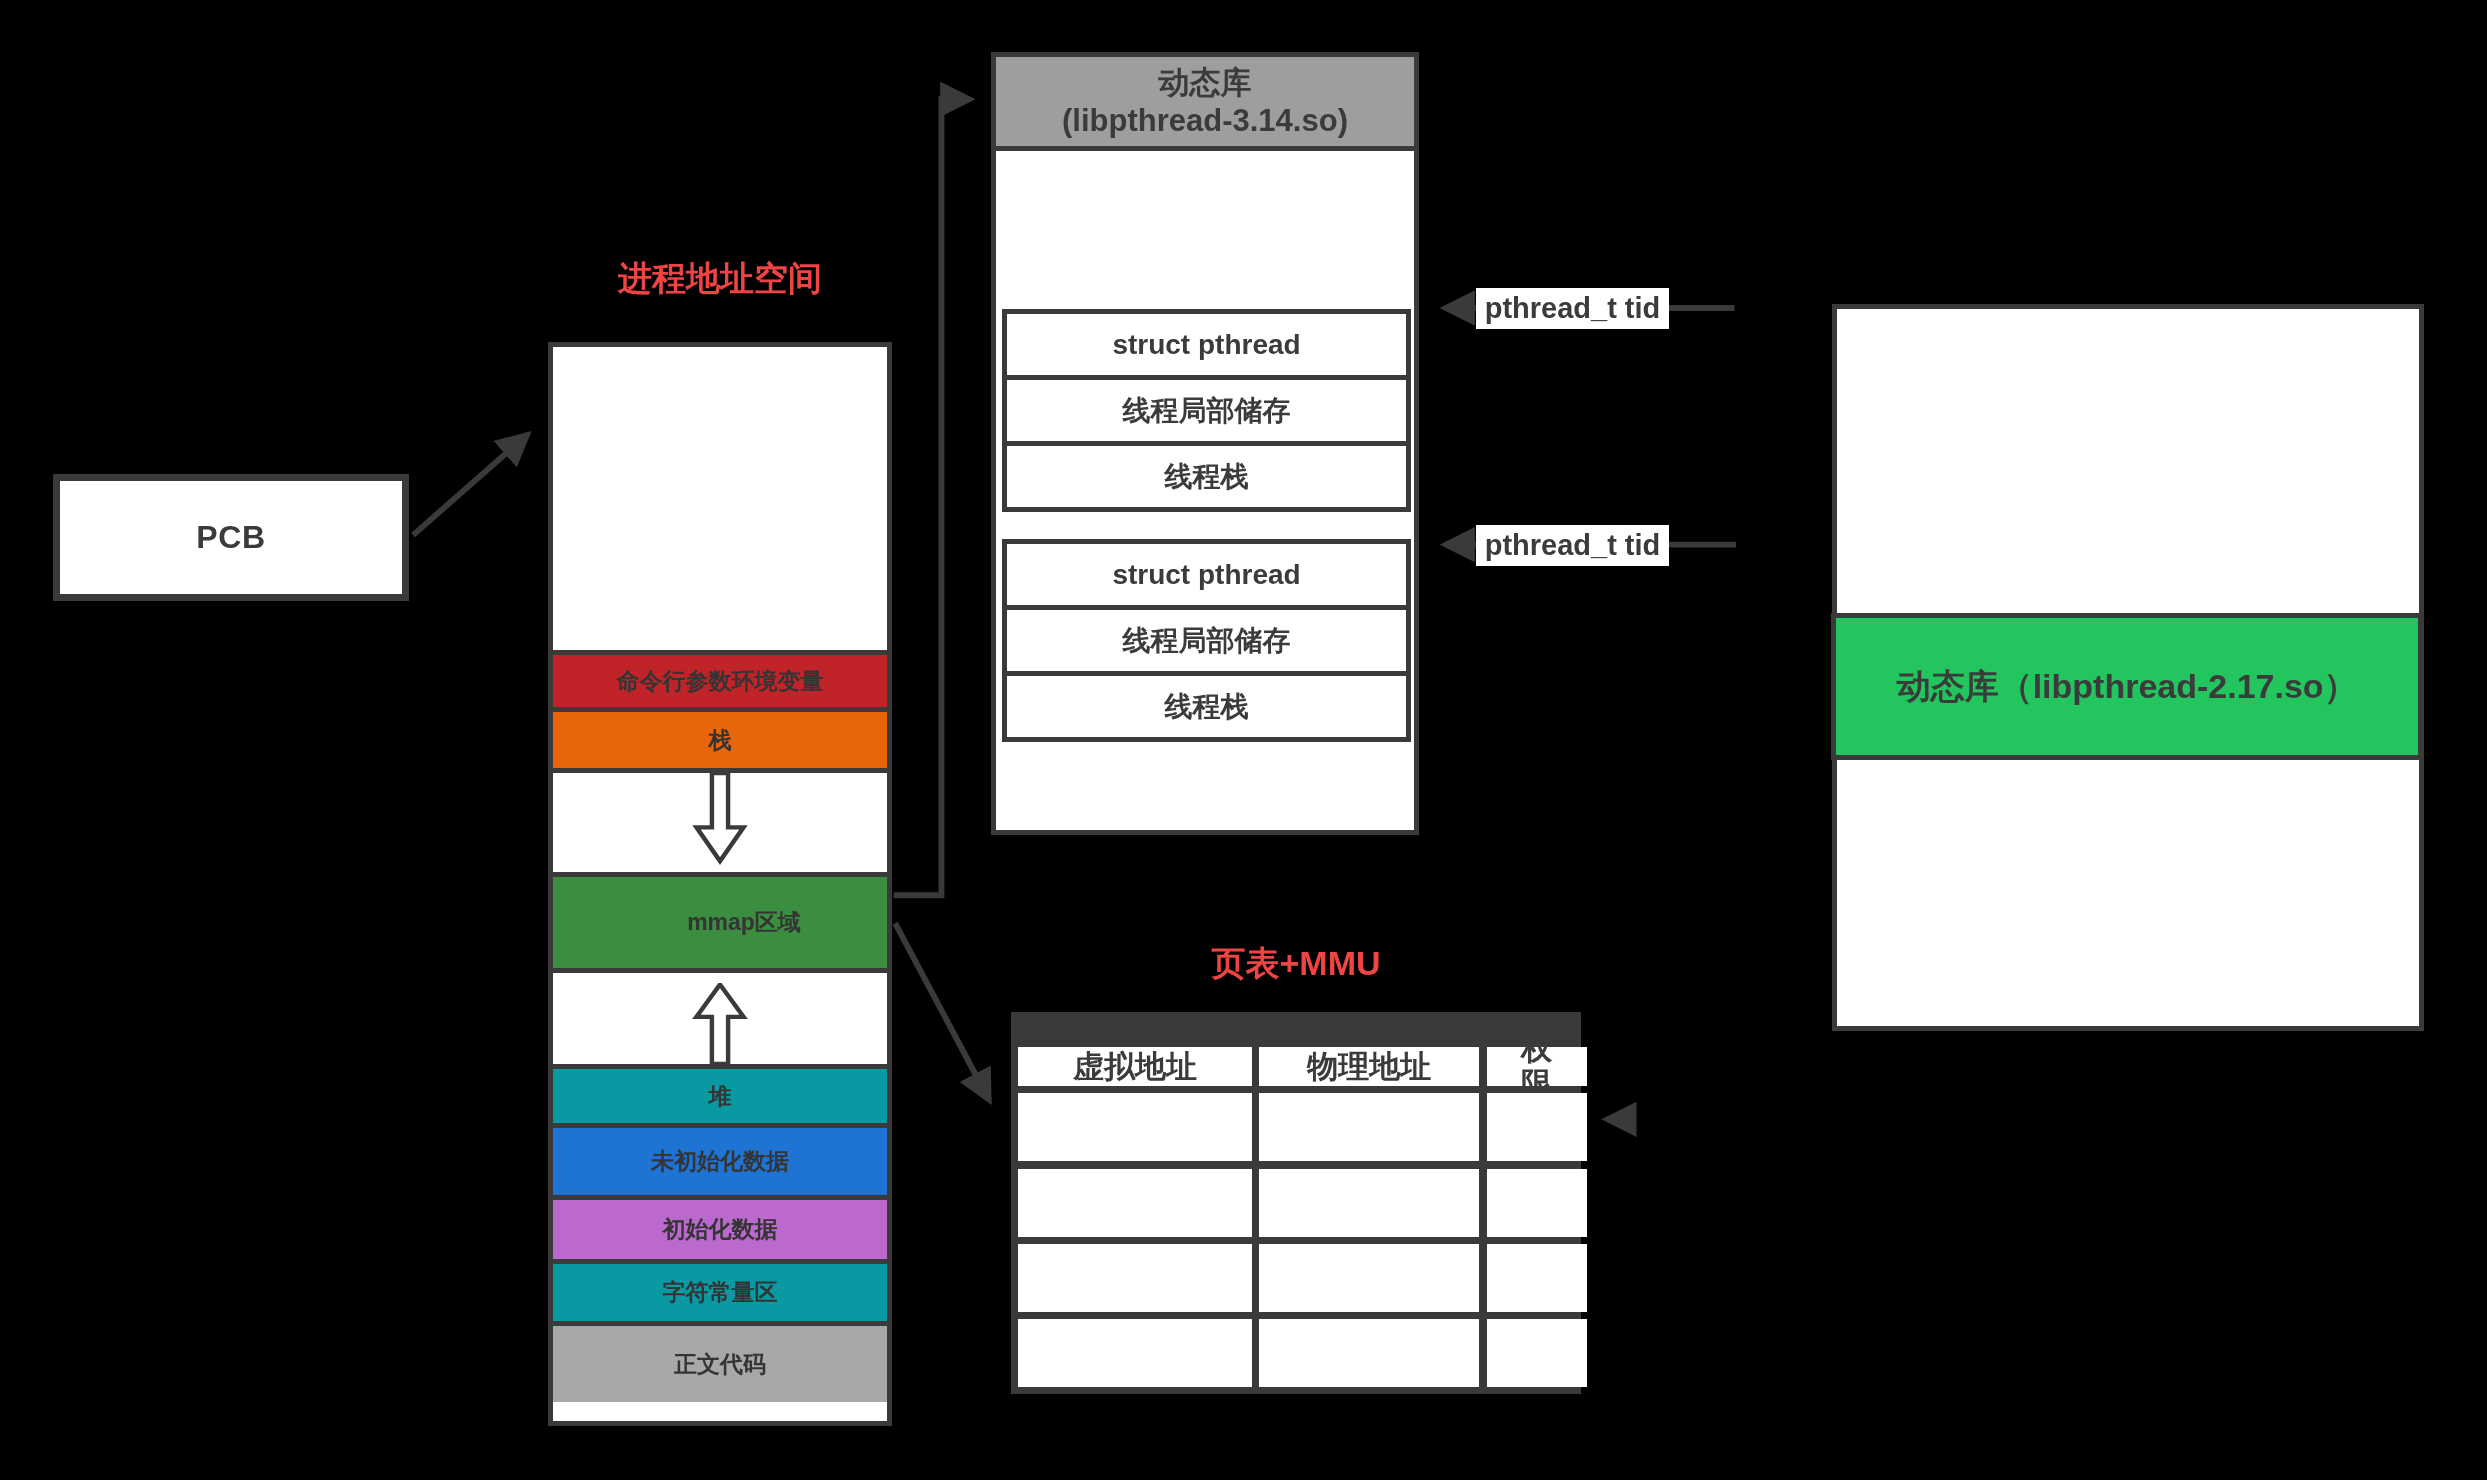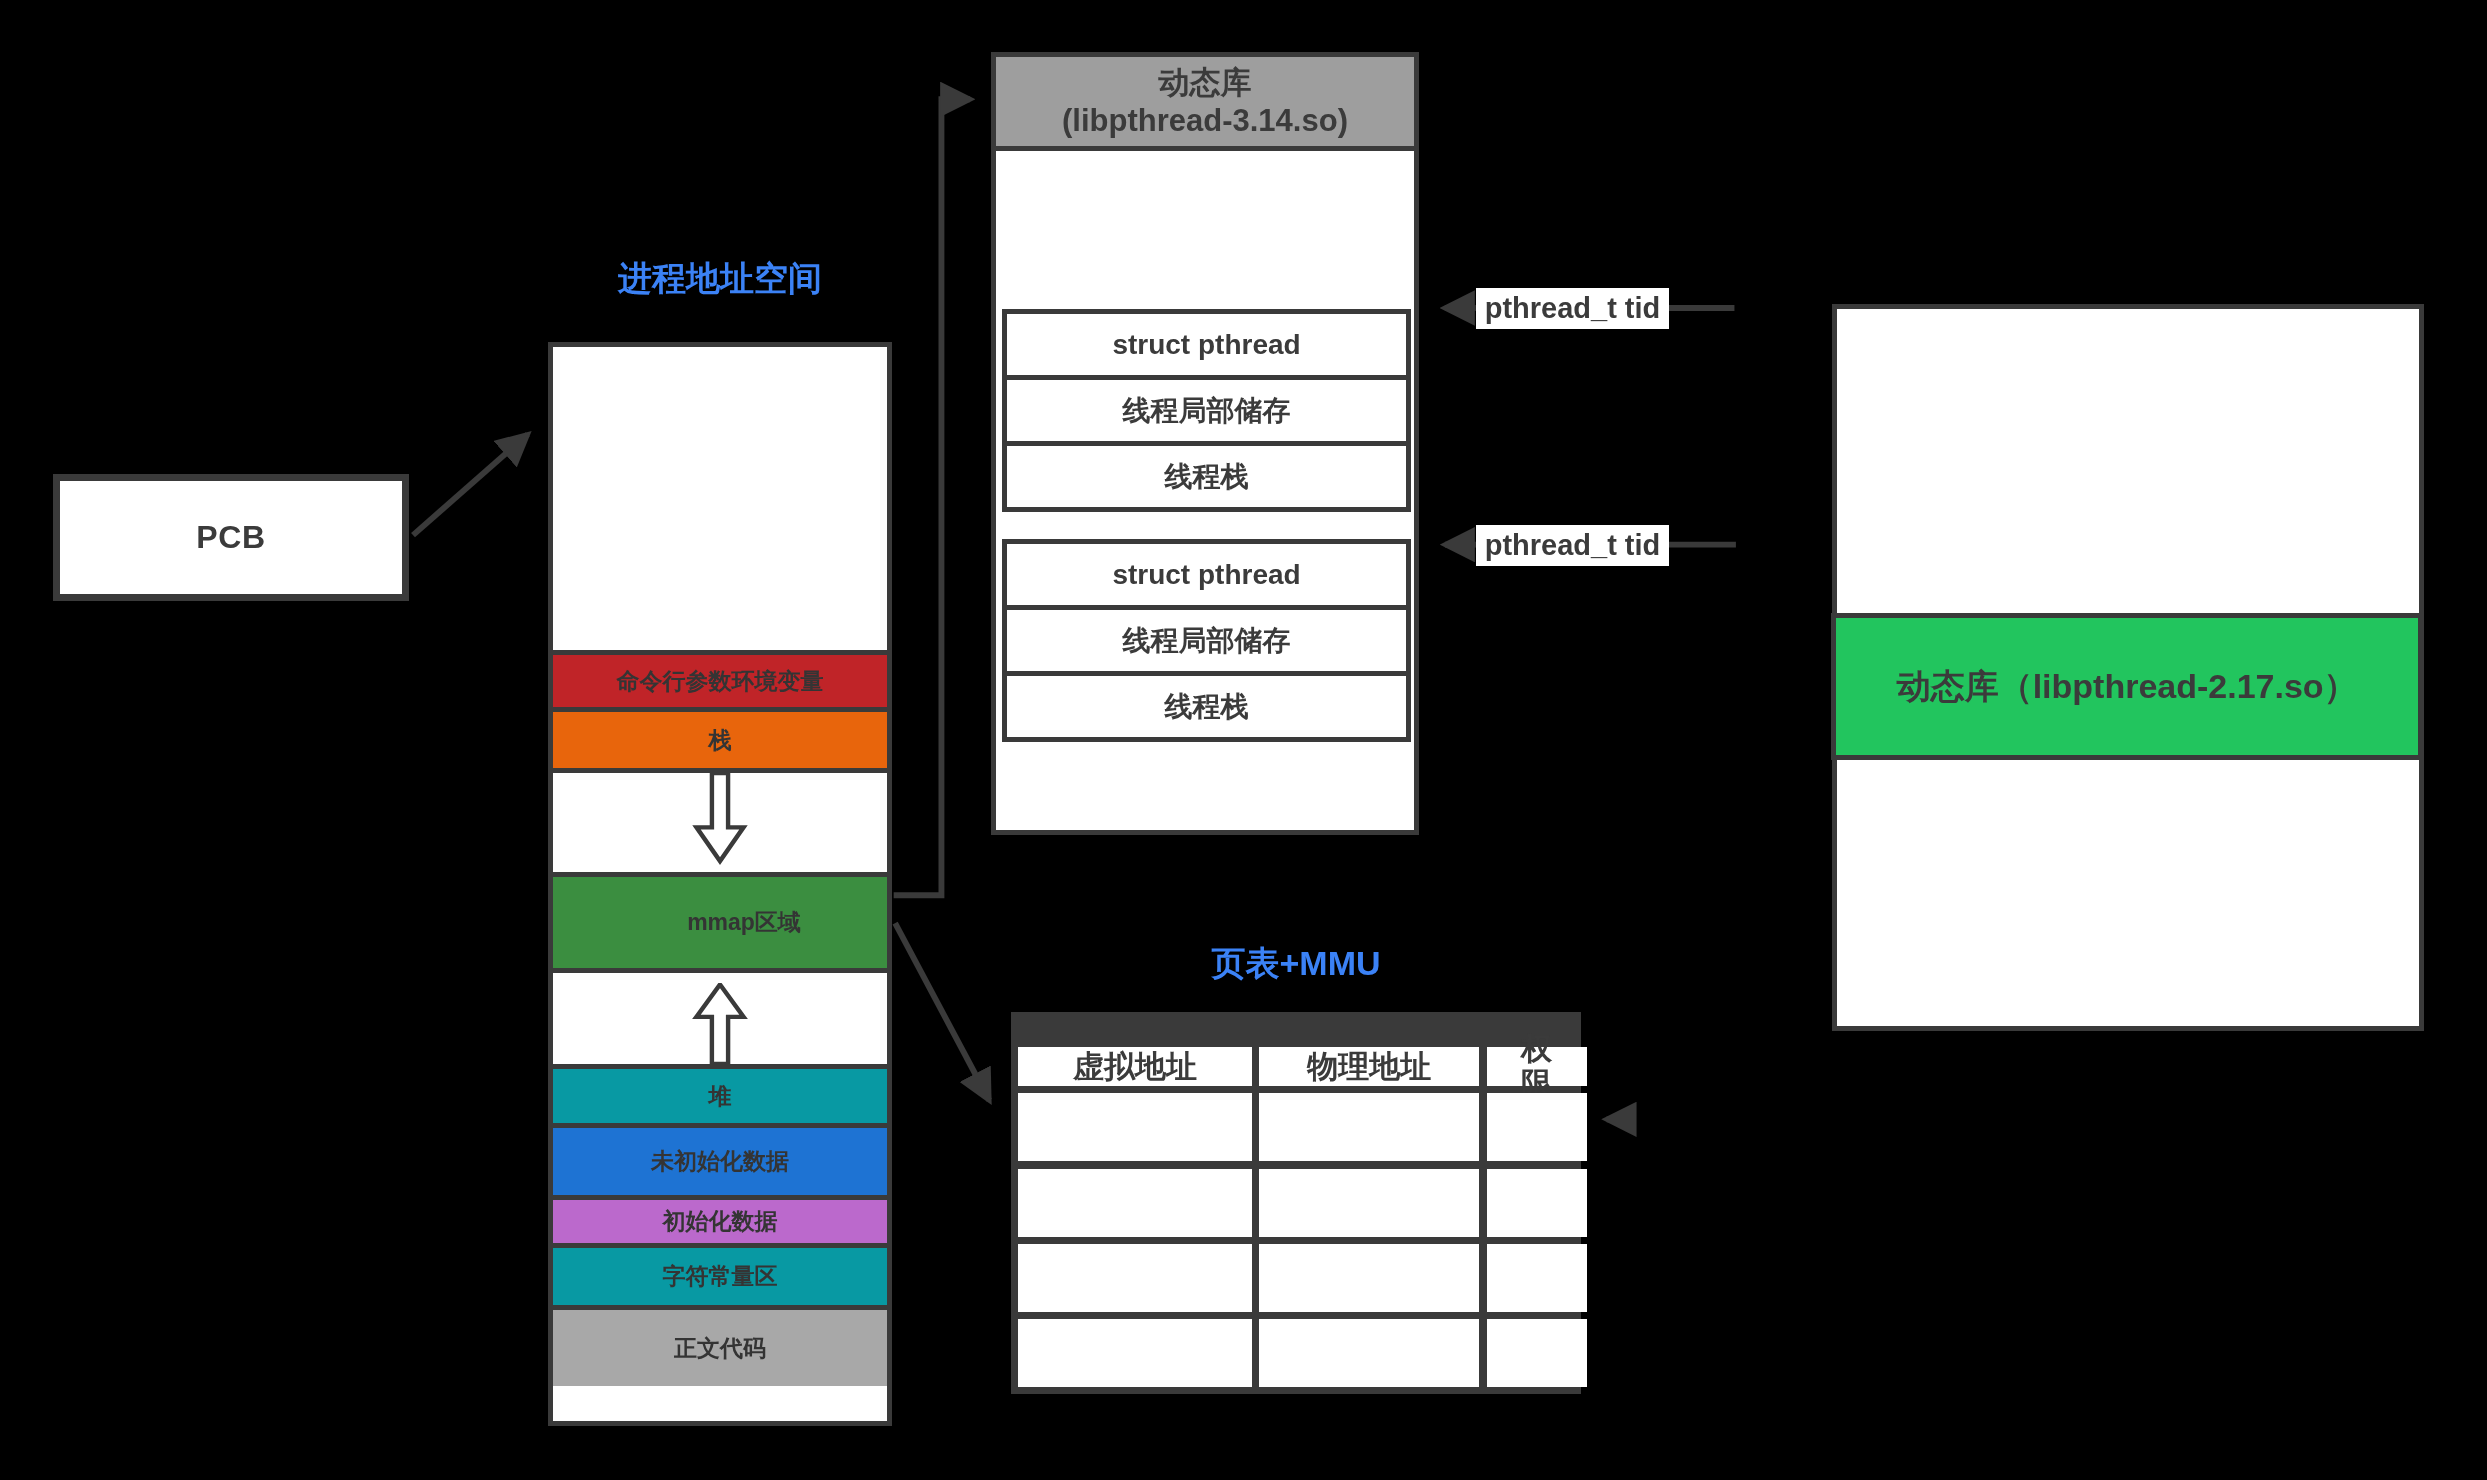--- a/index.html
+++ b/index.html
@@ -20,21 +20,21 @@
   
   #pcb-box {
     left: 53px; top: 474px; width: 356px; height: 127px;
     background: #fff; border: 7.3px solid #3a3a3a;
     display: flex; align-items: center; justify-content: center;
     font-size: 32px; font-weight: bold; letter-spacing: 0.7px;
   }
 
   
   .float-title {
-    color: #3b82f6; font-size: 34px; font-weight: bold;
+    color: #ef4444; font-size: 34px; font-weight: bold;
     text-align: center; white-space: nowrap;
   }
   #as-title { left: 548px; top: 256px; width: 344px; }
   #pt-title { left: 1011px; top: 941px; width: 570px; }
 
   
   #as-column {
     left: 548px; top: 342px; width: 344px; height: 1084px;
     background: #fff; border: 5.9px solid #3a3a3a;
     display: flex; flex-direction: column;
@@ -165,21 +165,21 @@
       <svg class="seg-arrow up" width="59" height="81" viewBox="0 0 80 110">
         <polygon points="40,2 72,46 51,46 51,110 29,110 29,46 8,46" fill="#ffffff" stroke="#3a3a3a" stroke-width="6"></polygon>
       </svg>
     </div>
     <div class="seg" style="height:59px; background:#0899a3;">
       <span>堆</span>
     </div>
     <div class="seg" style="height:72px; background:#1e73d3;">
       <span>未初始化数据</span>
     </div>
-    <div class="seg" style="height:48px; background:#bb69cc;">
+    <div class="seg" style="height:64px; background:#bb69cc;">
       <span>初始化数据</span>
     </div>
     <div class="seg" style="height:62px; background:#0899a3;">
       <span>字符常量区</span>
     </div>
     <div class="seg" style="height:81px; background:#a8a8a8;">
       <span>正文代码</span>
     </div>
   </div>
 

